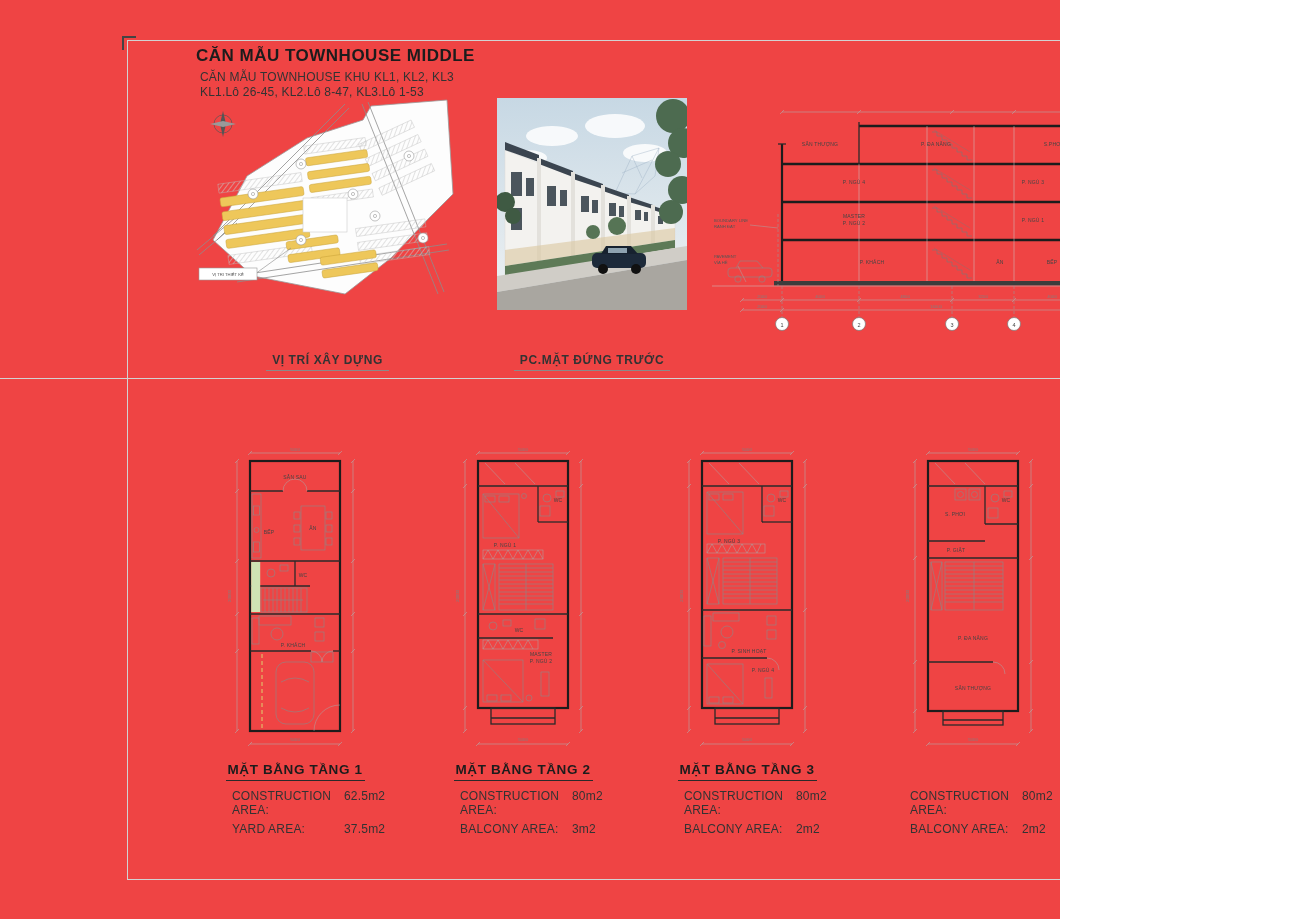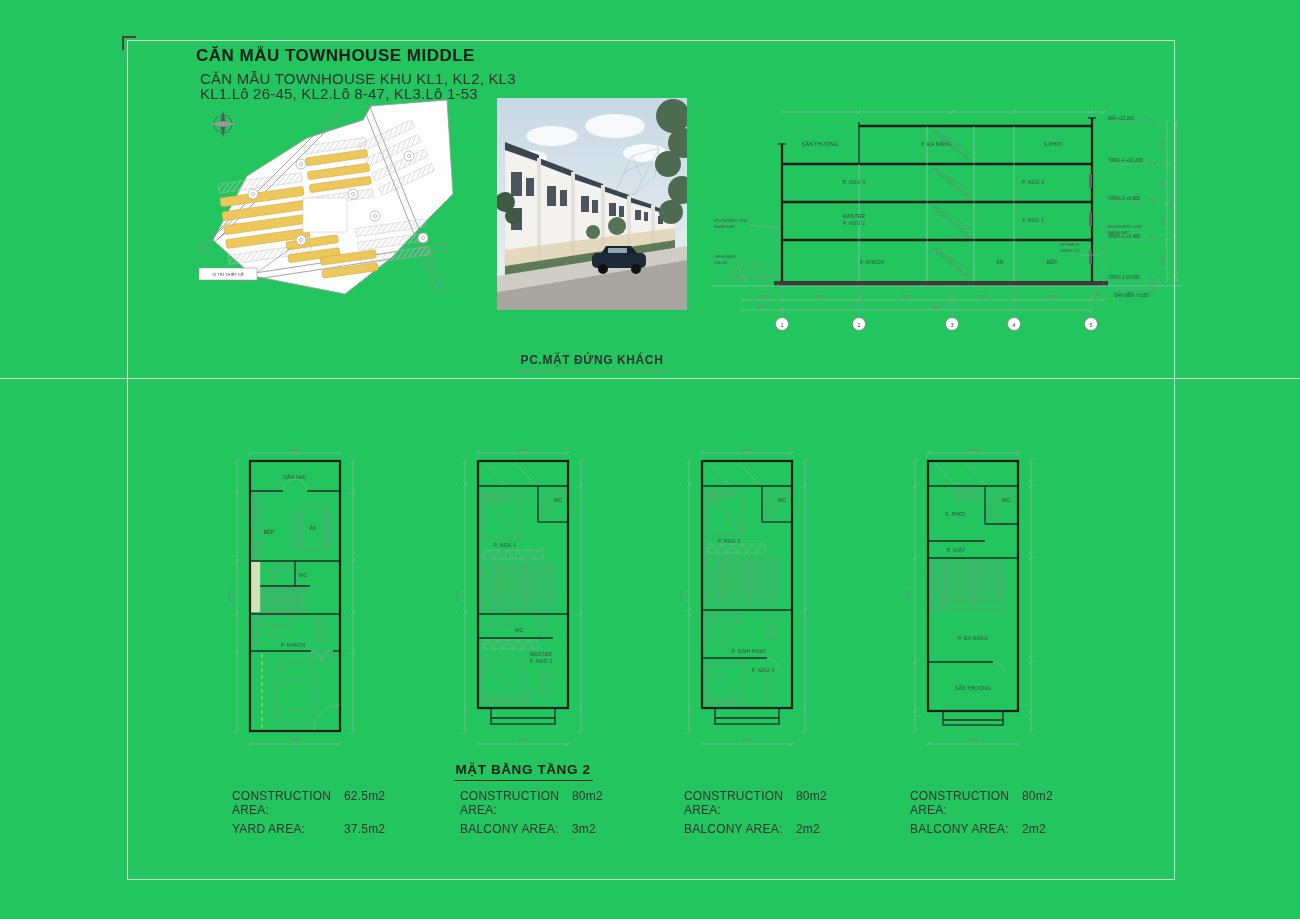--- a/index.html
+++ b/index.html
@@ -1,22 +1,22 @@
 <!DOCTYPE html>
 <html><head>
 <meta charset="utf-8">
 <style>
   html,body{margin:0;padding:0;background:#fff}
-  .page{position:relative;width:1300px;height:919px;background:#22c55e;overflow:hidden;
+  .page{position:relative;width:1060px;height:919px;background:#ef4444;overflow:hidden;
         font-family:"Liberation Sans",sans-serif;color:#222}
   .abs{position:absolute}
   .sheet-border{border:1px solid #d2d2d2}
   .divider{background:#d2d2d2}
   .title{font-size:17px;font-weight:bold;letter-spacing:.5px;color:#1c1c1c}
-  .sub{font-size:15px;color:#333;letter-spacing:.2px}
+  .sub{font-size:12px;color:#333;letter-spacing:.2px}
   .capwrap{text-align:center}
   .cap{display:inline-block;font-size:12px;font-weight:600;letter-spacing:.6px;color:#333;
        border-bottom:1px solid #8a8a8a;padding:0 6px 3px 6px}
   .ptitlewrap{text-align:center;width:230px}
   .ptitle{display:inline-block;font-size:13.5px;font-weight:bold;letter-spacing:.6px;color:#1c1c1c;
           border-bottom:1.5px solid #2a2a2a;padding:0 2px 3px 2px}
   .areas{width:170px;margin-left:52px}
   .arearow{display:flex;font-size:12px;color:#333;margin-top:5px;letter-spacing:.2px}
   .arearow .lbl{width:112px}
   svg text{font-family:"Liberation Sans",sans-serif}
@@ -381,22 +381,25 @@
           <circle cx="379" cy="246" r="6.5"></circle>
       </g>
       <text class="gn" x="70" y="248.5">1</text>
       <text class="gn" x="147" y="248.5">2</text>
       <text class="gn" x="240" y="248.5">3</text>
       <text class="gn" x="302" y="248.5">4</text>
       <text class="gn" x="379" y="248.5">5</text>
     </g>
   </svg>
 
+  <div class="abs capwrap" style="left:195px;top:350px;width:265px">
+    <span class="cap">VỊ TRÍ XÂY DỰNG</span>
+  </div>
   <div class="abs capwrap" style="left:497px;top:350px;width:190px">
-    <span class="cap">PC.MẶT ĐỨNG KHÁCH</span>
+    <span class="cap">PC.MẶT ĐỨNG TRƯỚC</span>
   </div>
 
   <svg class="abs" style="left:180px;top:446px" width="230" height="305" viewBox="-35 0 230 305">
     <g class="dim">
       <line x1="35" y1="7" x2="125" y2="7"></line>
         <line x1="33" y1="9" x2="37" y2="5"></line>
         <line x1="123" y1="9" x2="127" y2="5"></line>
       <line x1="35" y1="298" x2="125" y2="298"></line>
         <line x1="33" y1="300" x2="37" y2="296"></line>
         <line x1="123" y1="300" x2="127" y2="296"></line>
@@ -754,20 +757,23 @@
       <rect x="50" y="265" width="60" height="14"></rect>
         <line x1="50" y1="274" x2="110" y2="274"></line>
     </g>
     <text class="rl" x="62" y="70">S. PHƠI</text>
     <text class="rl" x="113" y="56">WC</text>
     <text class="rl" x="63" y="106">P. GIẶT</text>
     <text class="rl" x="80" y="194">P. ĐA NĂNG</text>
     <text class="rl" x="80" y="244">SÂN THƯỢNG</text>
   </svg>
 
+  <div class="abs ptitlewrap" style="left:180px;top:760px">
+    <span class="ptitle">MẶT BẰNG TẦNG 1</span>
+  </div>
   <div class="abs areas" style="left:180px;top:784px">
     <div class="arearow">
         <span class="lbl">CONSTRUCTION AREA:</span>
         <span>62.5m2</span>
       </div>
     <div class="arearow">
         <span class="lbl">YARD AREA:</span>
         <span>37.5m2</span>
       </div>
   </div>
@@ -779,20 +785,23 @@
     <div class="arearow">
         <span class="lbl">CONSTRUCTION AREA:</span>
         <span>80m2</span>
       </div>
     <div class="arearow">
         <span class="lbl">BALCONY AREA:</span>
         <span>3m2</span>
       </div>
   </div>
 
+  <div class="abs ptitlewrap" style="left:632px;top:760px">
+    <span class="ptitle">MẶT BẰNG TẦNG 3</span>
+  </div>
   <div class="abs areas" style="left:632px;top:784px">
     <div class="arearow">
         <span class="lbl">CONSTRUCTION AREA:</span>
         <span>80m2</span>
       </div>
     <div class="arearow">
         <span class="lbl">BALCONY AREA:</span>
         <span>2m2</span>
       </div>
   </div>

